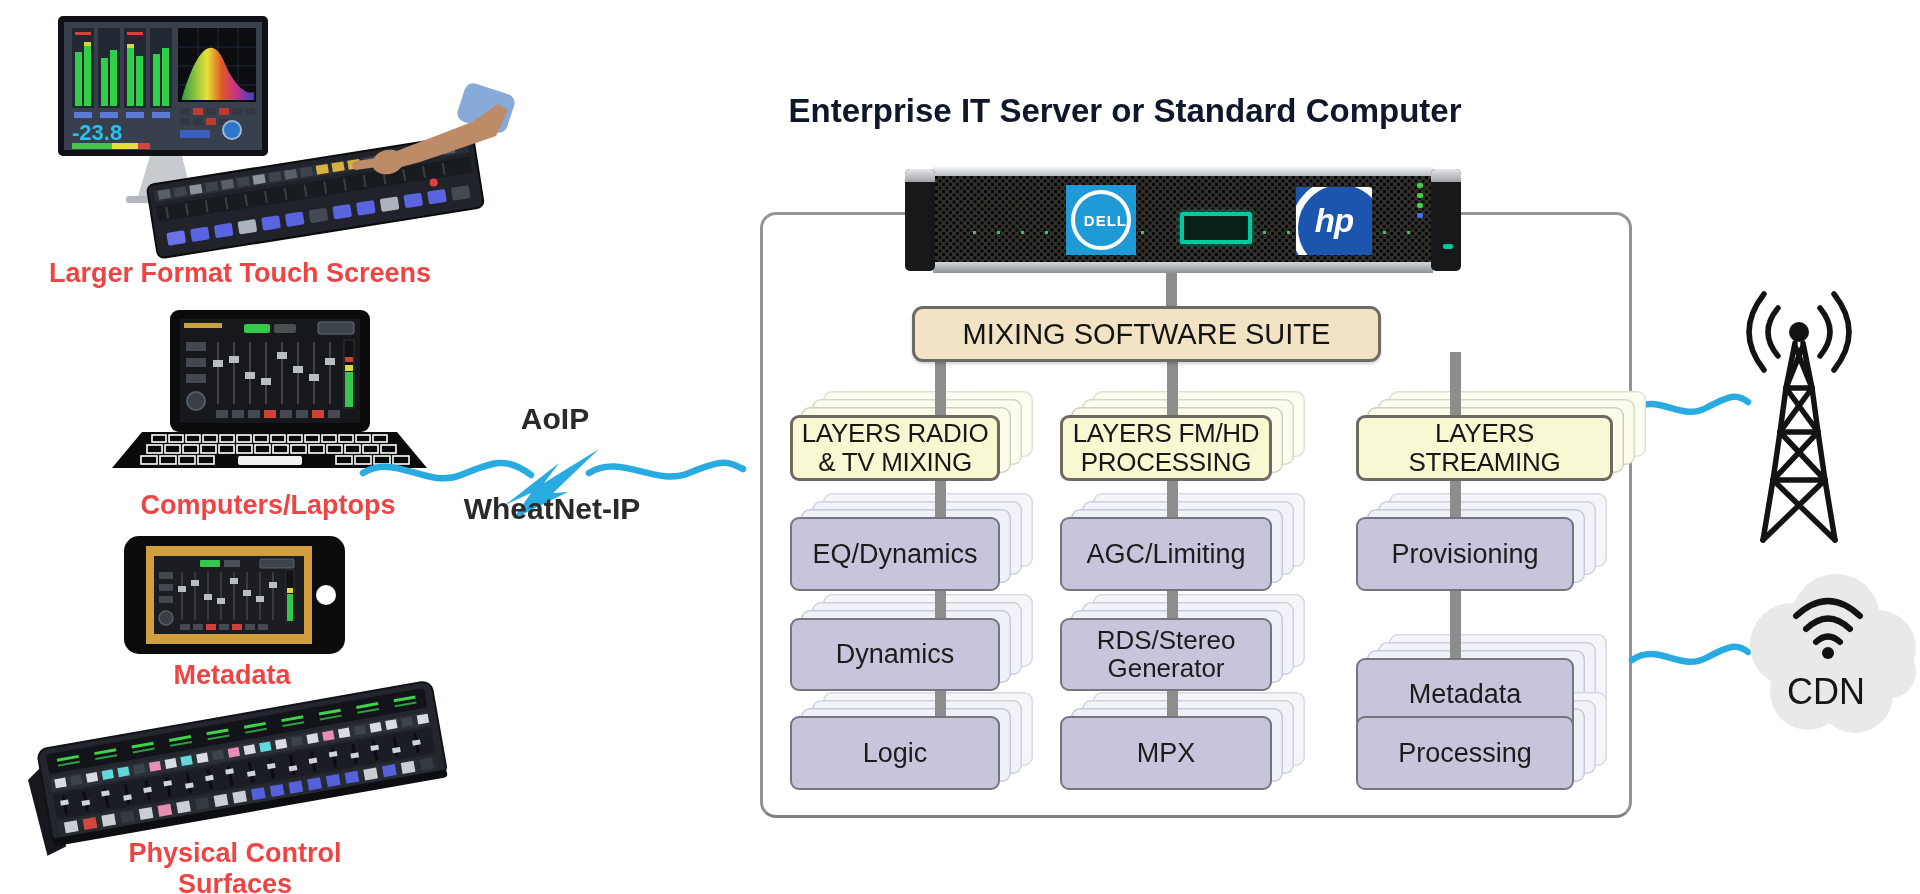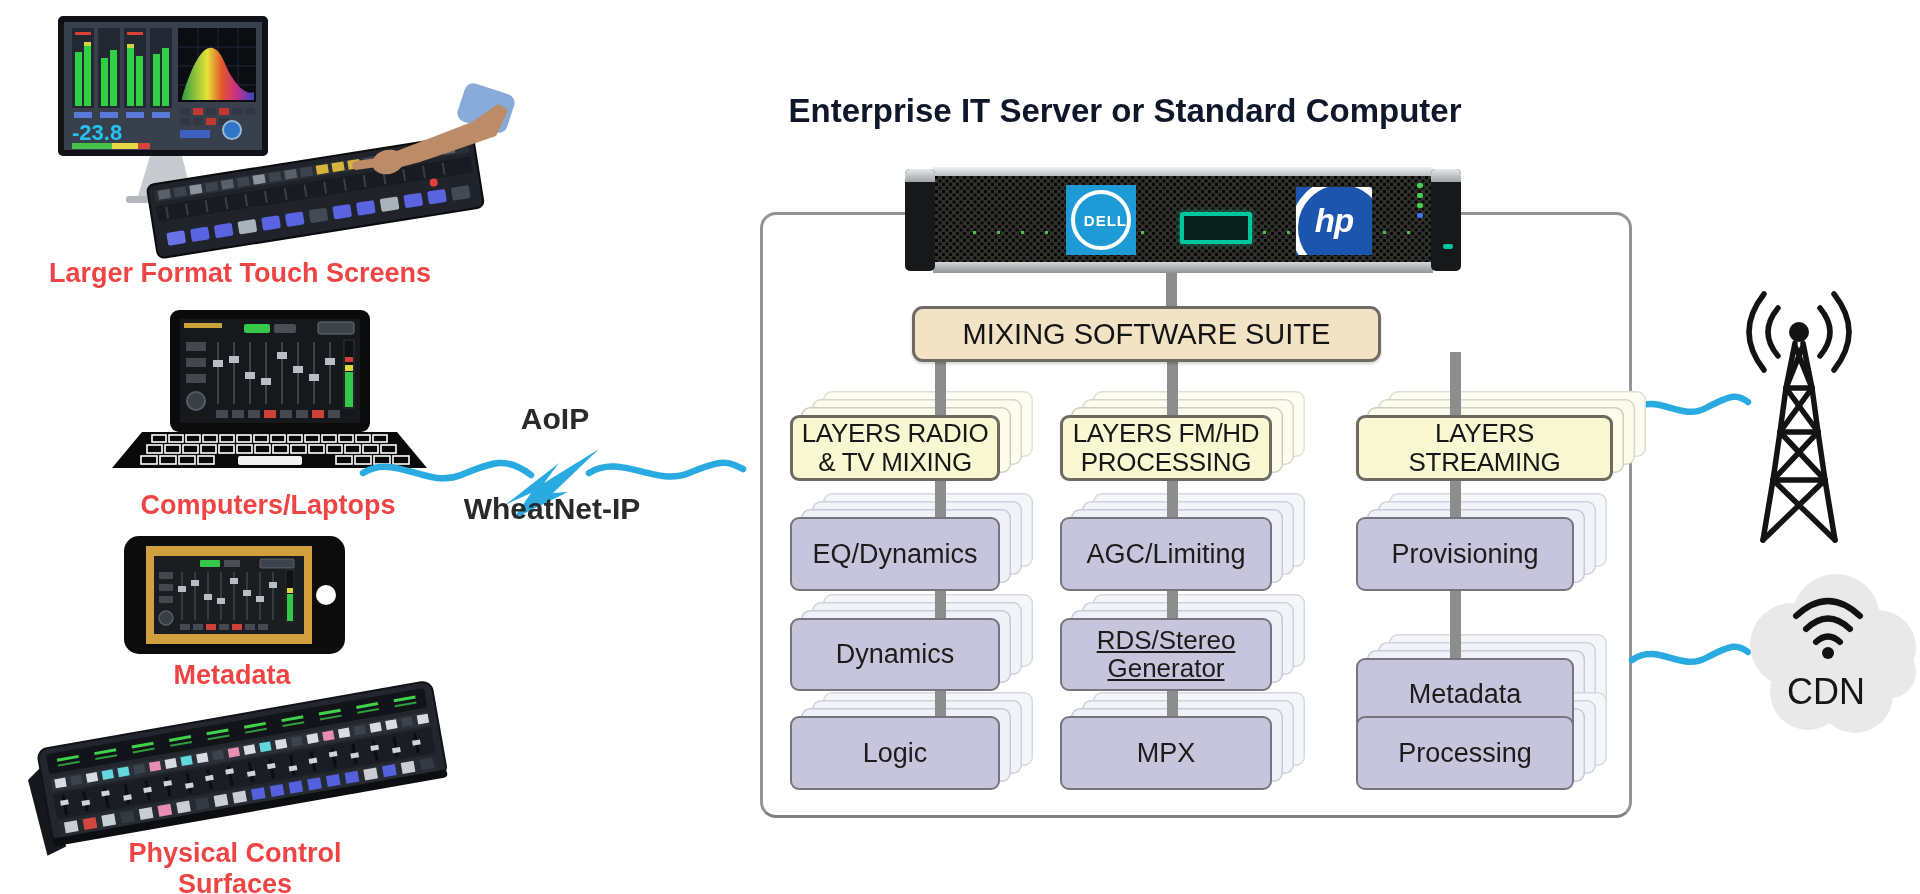--- a/index.html
+++ b/index.html
@@ -546,21 +546,21 @@
     </div>
   </div>
   <div class="cell" style="left:1060px;top:517px;width:212px;height:74px;">
     <div class="stack p"></div>
     <div class="box mod">
         <span>AGC/Limiting</span>
       </div>
   </div>
   <div class="cell" style="left:1060px;top:618px;width:212px;height:73px;">
     <div class="stack p"></div>
-    <div class="box mod" style="font-size:26px;padding:0 14px;text-decoration:underline;">
+    <div class="box mod" style="font-size:26px;padding:0 14px;">
       <span>RDS/Stereo Generator</span>
       </div>
   </div>
   <div class="cell" style="left:1060px;top:716px;width:212px;height:74px;">
     <div class="stack p"></div>
     <div class="box mod">
         <span>MPX</span>
       </div>
   </div>
 

